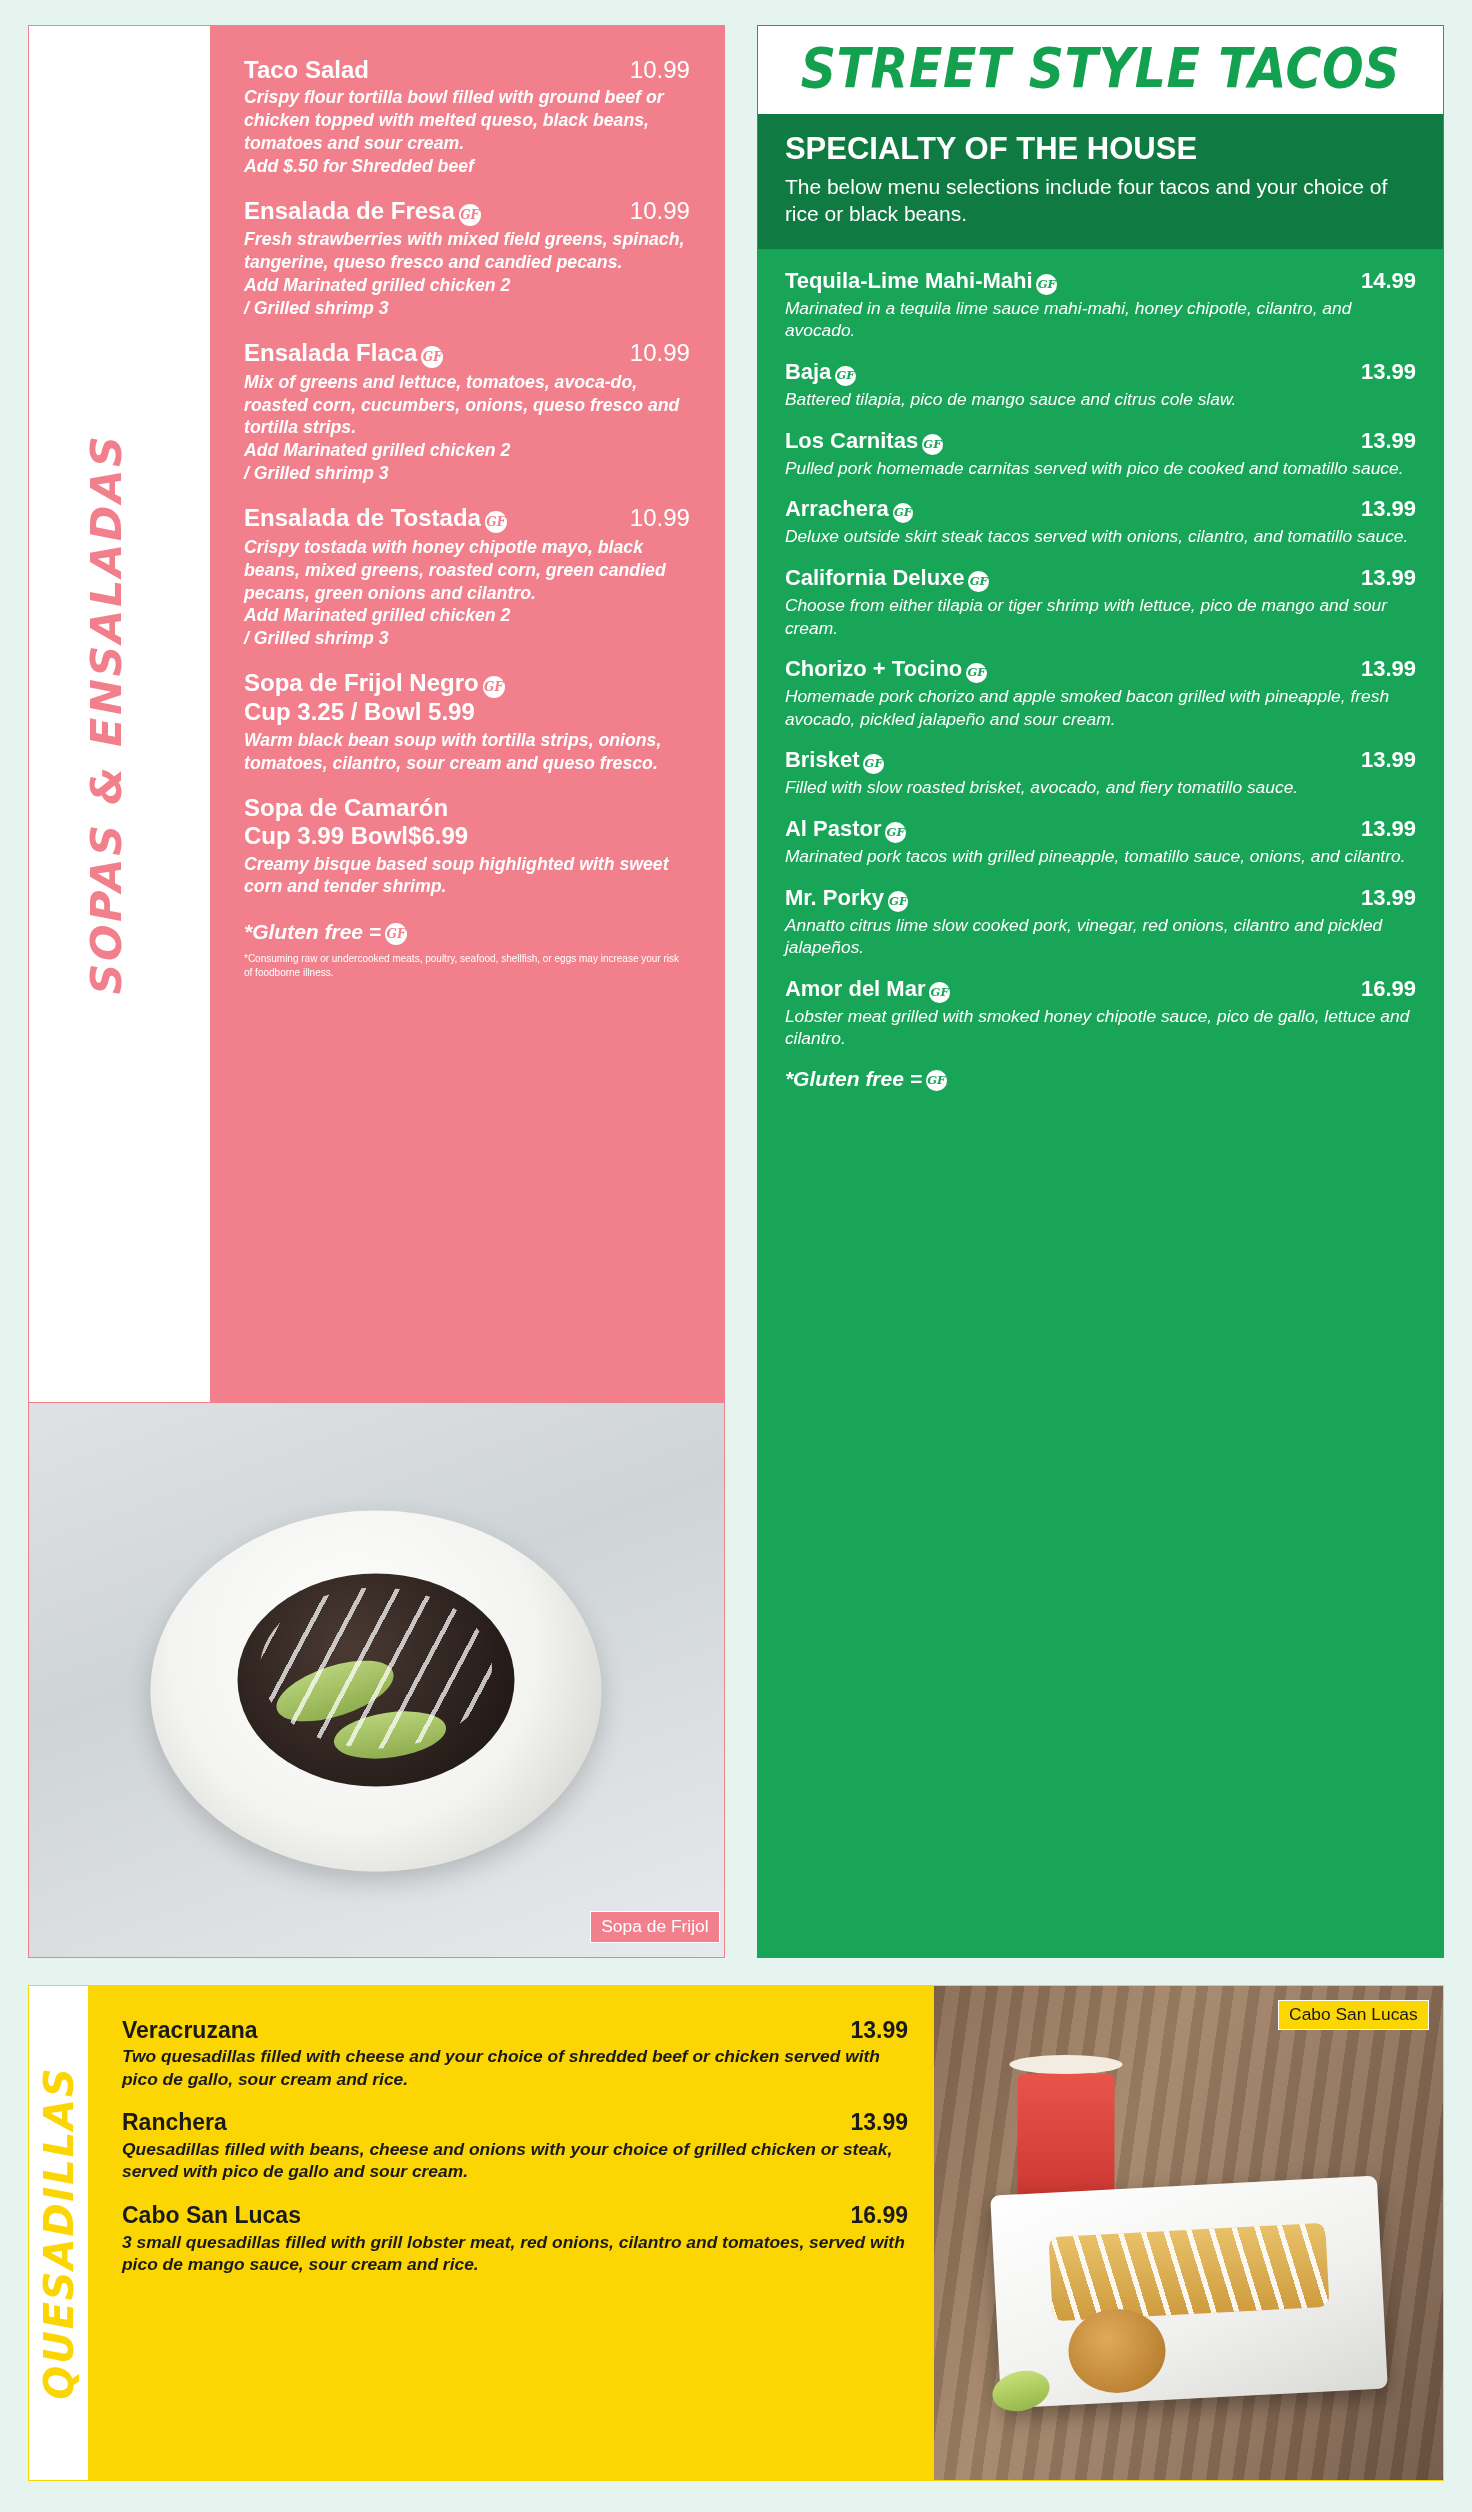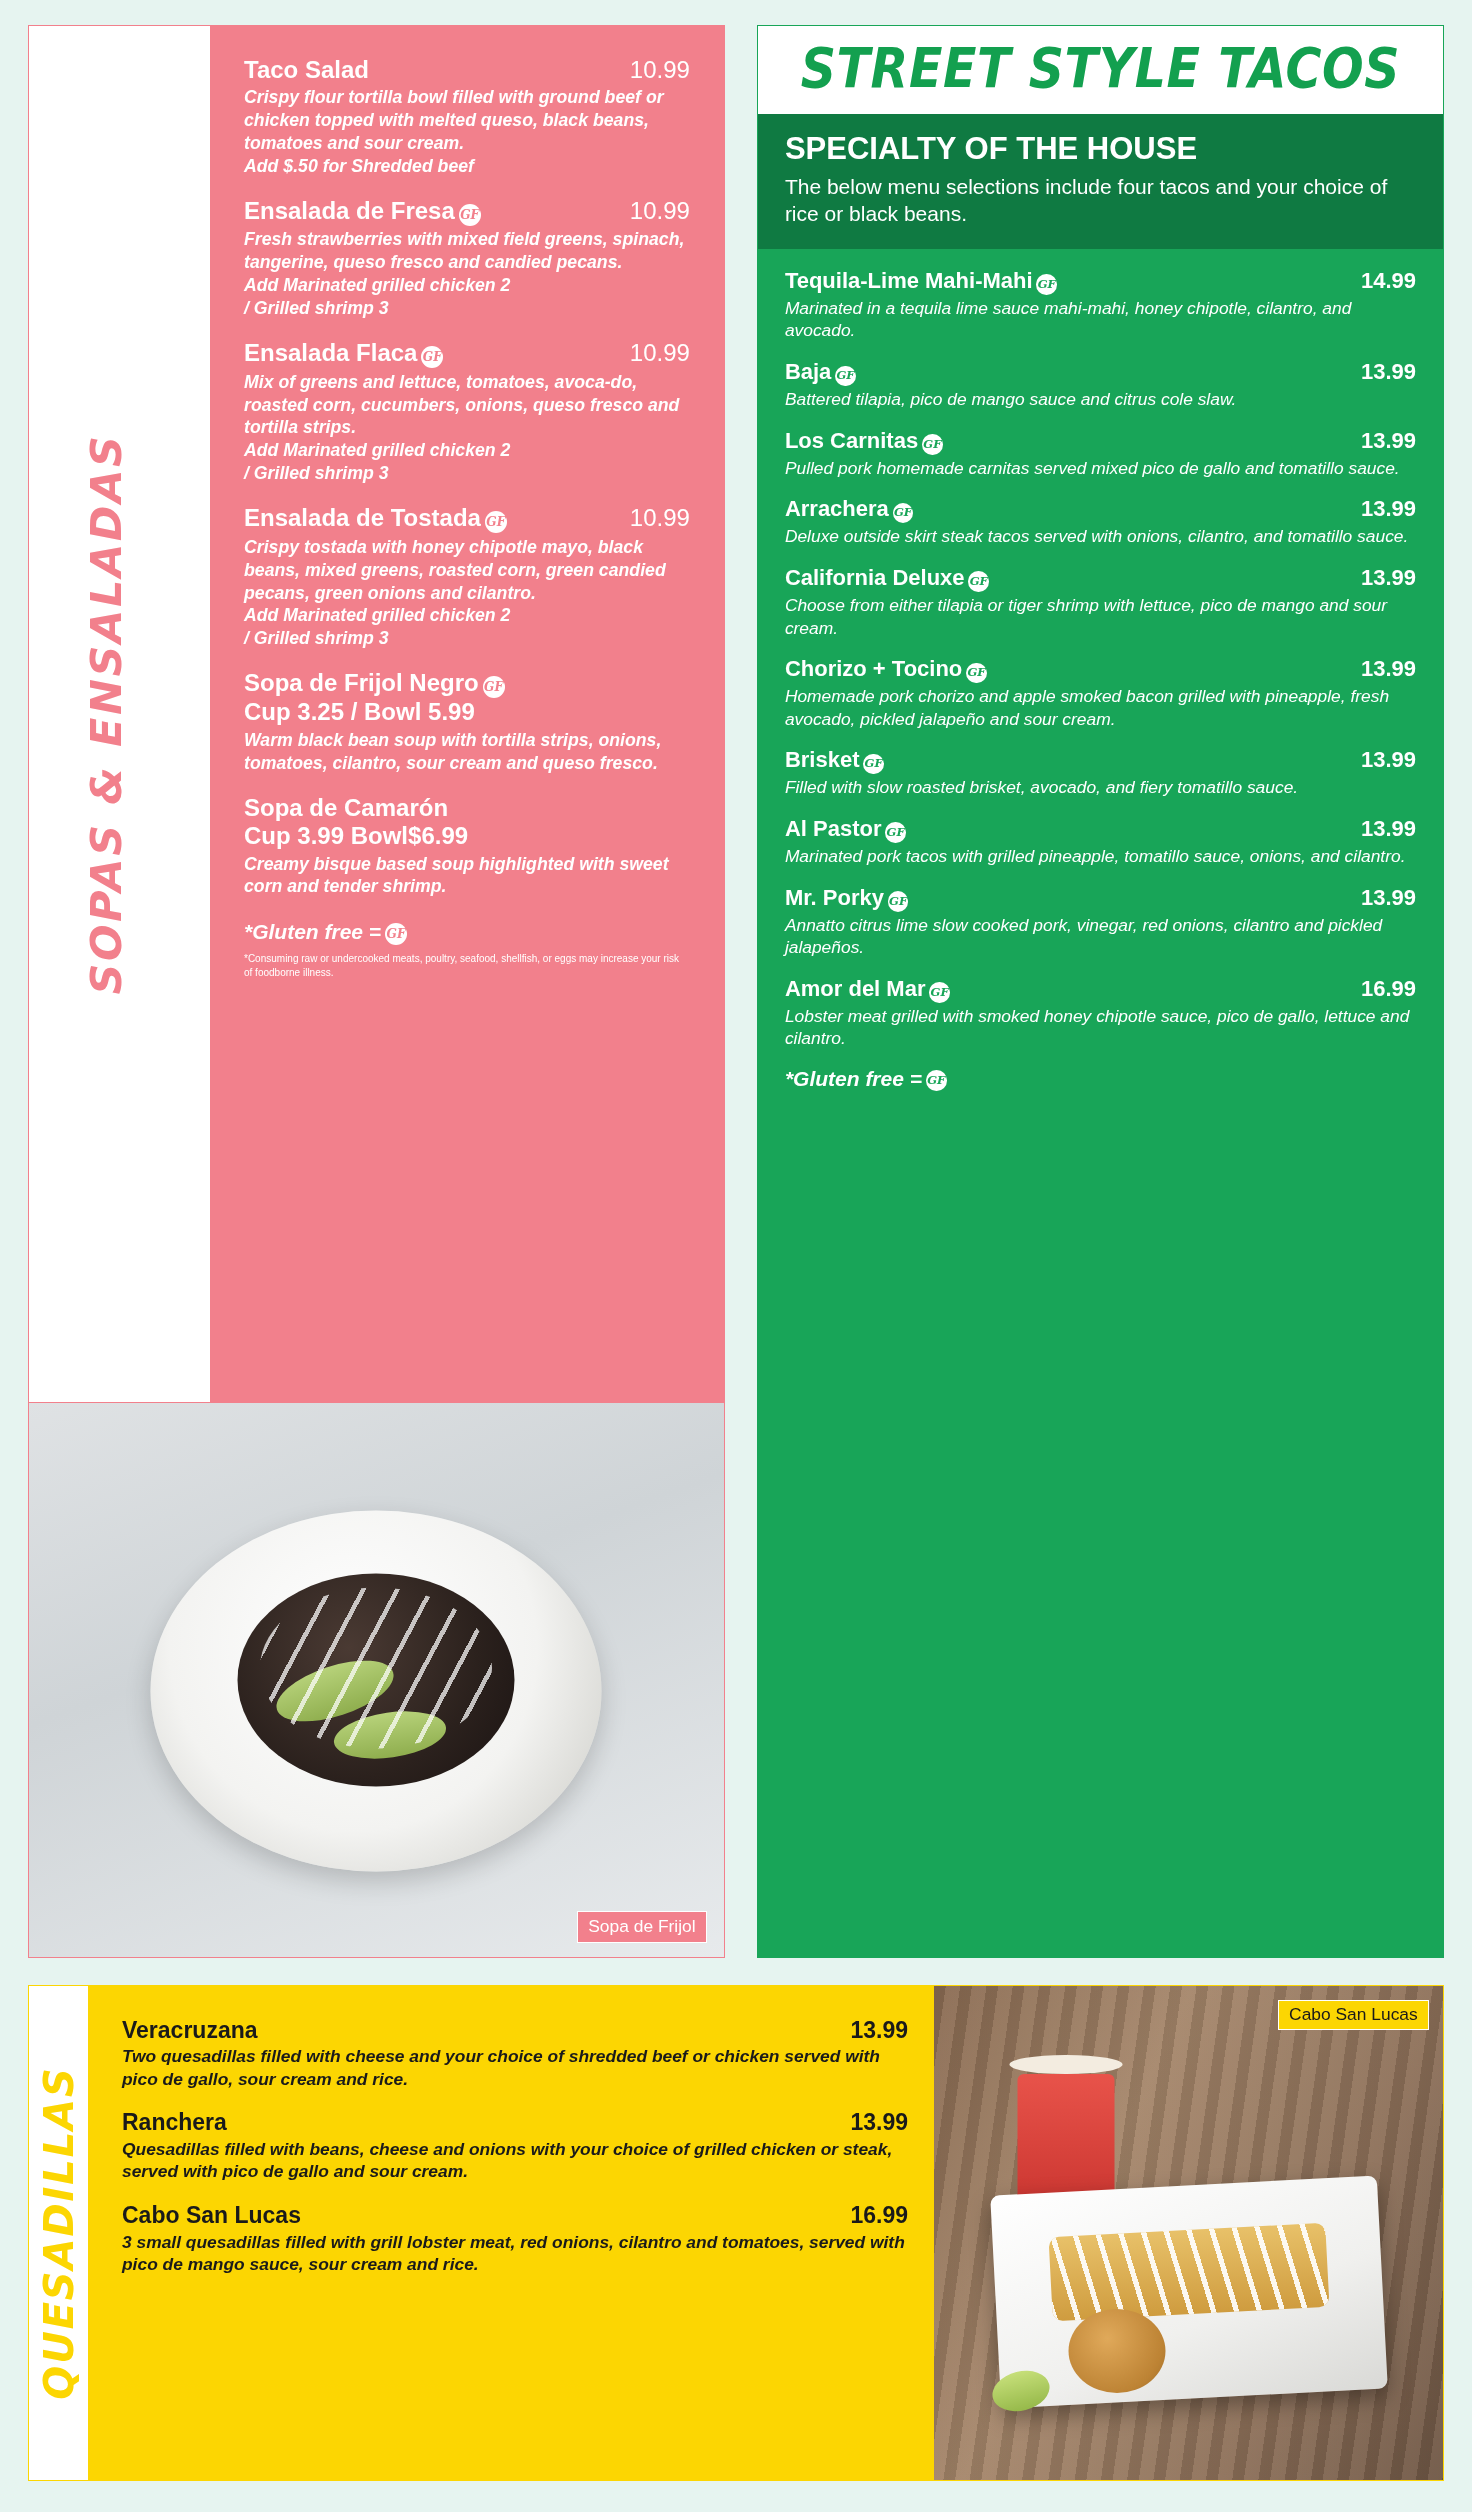--- a/index.html
+++ b/index.html
@@ -167,21 +167,21 @@
     left: 50%; top: 48%;
     transform: translate(-50%,-50%);
     width: 232px; height: 161px;
     border-radius: 50%;
     background:
       repeating-linear-gradient(118deg, rgba(255,255,255,0.85) 0 4.5px, rgba(255,255,255,0) 4.5px 30px);
     opacity: 0.85;
   }
   .photo-caption {
     position: absolute;
-    right: 17px; bottom: 14px;
+    right: 4px; bottom: 14px;
     background: #f2808c;
     color: #ffffff;
     font-size: 17.4px;
     padding: 4.5px 10.3px;
     border: 1.3px solid #ffffff;
   }
 
   
   .right-panel {
     width: 704px;
@@ -507,21 +507,21 @@
           <div class="ritem-desc">Battered tilapia, pico de mango sauce and citrus cole slaw.</div>
         </div>
 
         <div class="ritem">
           <div class="ritem-head">
             <span>Los Carnitas</span>
             <span class="gf-green">GF</span>
             <span class="dots"></span>
             <span>13.99</span>
           </div>
-          <div class="ritem-desc">Pulled pork homemade carnitas served mixed pico de gallo and tomatillo sauce.</div>
+          <div class="ritem-desc">Pulled pork homemade carnitas served with pico de cooked and tomatillo sauce.</div>
         </div>
 
         <div class="ritem">
           <div class="ritem-head">
             <span>Arrachera</span>
             <span class="gf-green">GF</span>
             <span class="dots"></span>
             <span>13.99</span>
           </div>
           <div class="ritem-desc">Deluxe outside skirt steak tacos served with onions, cilantro, and tomatillo sauce.</div>

